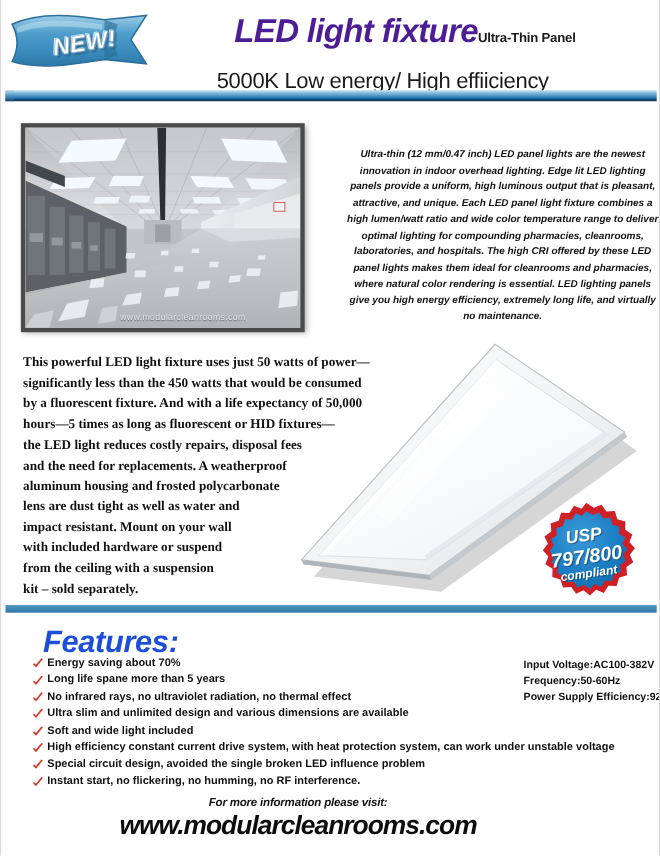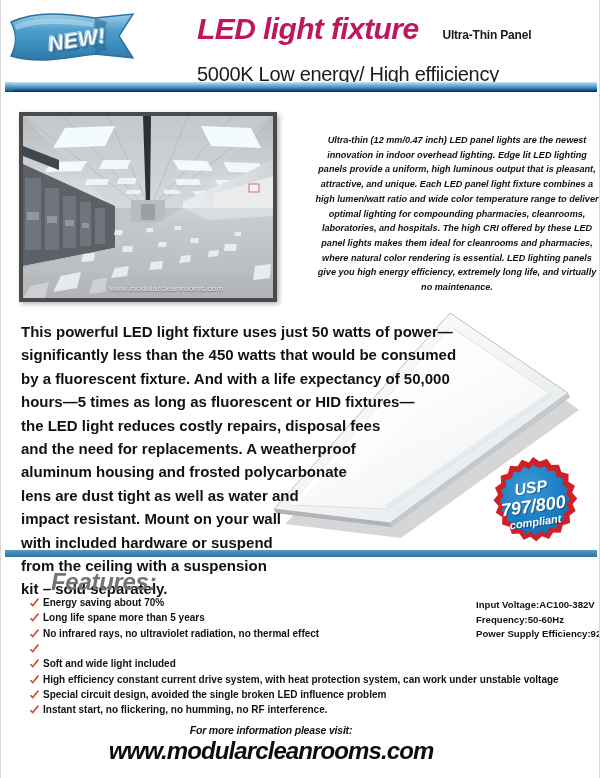--- a/index.html
+++ b/index.html
@@ -34,25 +34,25 @@
     text-shadow: 1px 1px 0 #5a90b8, 2px 2px 2px rgba(0,0,0,.35),
                  -1px -1px 0 #cfe3f1;
     -webkit-text-stroke: 0.4px #7fb2d4;
   }
 
   #title-block { position: absolute; left: 196px; top: 14px; width: 400px; }
   #title-line1 { display: flex; align-items: baseline; }
   #main-title {
     font-family: "Liberation Sans", sans-serif;
     font-size: 30px; font-weight: bold; font-style: italic;
-    color: #be185d; letter-spacing: -0.6px; line-height: 1.0;
+    color: #4c1d95; letter-spacing: -0.6px; line-height: 1.0; margin-left: 16px;
   }
   #subtitle-small {
     font-size: 12px; font-weight: bold; color: #1a1a1a;
-    margin-left: 24px; letter-spacing: -0.2px;
+    margin-left: 0; letter-spacing: -0.2px;
   }
   #subtitle-line {
     font-size: 20px; color: #1a1a1a; margin-top: 19px;
     letter-spacing: -0.3px; line-height: 1.1;
   }
 
   
   #header-rule {
     position: absolute; left: 4px; top: 82px; width: 592px; height: 10px;
     background: linear-gradient(to bottom,
@@ -80,21 +80,21 @@
   
   #description {
     position: absolute; left: 311px; top: 133px; width: 290px;
     font-size: 9.1px; font-weight: bold; font-style: italic;
     line-height: 1.62; color: #111; text-align: center;
   }
 
   
   #body-copy {
     position: absolute; left: 20px; top: 320px; width: 310px;
-    font-size: 15px; font-weight: bold; line-height: 1.56; color: #111;
+    font-size: 12px; font-weight: bold; line-height: 1.56; color: #111; font-family: Liberation Serif, serif;
   }
   #body-copy .ln { display: block; white-space: nowrap; }
 
   
   #panel-art { position: absolute; left: 245px; top: 305px; width: 355px; height: 235px; }
   #panel-art svg { display: block; width: 100%; height: 100%; }
 
   
   #usp-badge { position: absolute; left: 478px; top: 455px; width: 108px; height: 98px; }
   #usp-badge svg { position:absolute; inset:0; width: 100%; height: 100%; }
@@ -118,25 +118,25 @@
 
   
   #features-rule {
     position: absolute; left: 4px; top: 550px; width: 592px; height: 7px;
     background: linear-gradient(to bottom, #5a9ac4 0%, #3f86b4 50%, #2f76a4 100%);
   }
 
   
   #features-title {
     position: absolute; left: 38px; top: 568px;
-    font-size: 24px; font-weight: bold; font-style: italic;
-    color: #737373; letter-spacing: -0.3px; margin-left: 12px;
+    font-size: 28px; font-weight: bold; font-style: italic;
+    color: #1d4ed8; letter-spacing: -0.3px;
   }
   #features-list { position: absolute; left: 28px; top: 597px; width: 560px; }
-  .feature-row { display: flex; align-items: flex-start; margin-bottom: 3.2px; }
+  .feature-row { display: flex; align-items: flex-end; margin-bottom: 3.2px; }
   .check-icon { width: 14px; flex: 0 0 14px; line-height: 1; padding-top: 1px; }
   .check-icon svg { display: block; width: 11px; height: 11px; }
   .feature-text {
     font-size: 10px; font-weight: bold; color: #111; line-height: 1.22;
     white-space: nowrap;
   }
 
   
   #specs { position: absolute; left: 428px; top: 598px; width: 170px; margin-left: 47px; }
   .spec-line {
@@ -419,20 +419,21 @@
         </svg>
       </span>
       <span class="feature-text">No infrared rays, no ultraviolet radiation, no thermal effect</span>
     </div>
     <div class="feature-row">
       <span class="check-icon">
         <svg viewBox="0 0 12 12" xmlns="http://www.w3.org/2000/svg">
           <path d="M1 6.4 L4.1 9.6 L11 1.2 L9.4 0.4 L4 7 L2.1 5.1 Z" fill="#d93a28"></path>
         </svg>
       </span>
+      <span class="feature-text">Ultra slim and unlimited design and various dimensions are available</span>
     </div>
     <div class="feature-row">
       <span class="check-icon">
         <svg viewBox="0 0 12 12" xmlns="http://www.w3.org/2000/svg">
           <path d="M1 6.4 L4.1 9.6 L11 1.2 L9.4 0.4 L4 7 L2.1 5.1 Z" fill="#d93a28"></path>
         </svg>
       </span>
       <span class="feature-text">Soft and wide light included</span>
     </div>
     <div class="feature-row">

